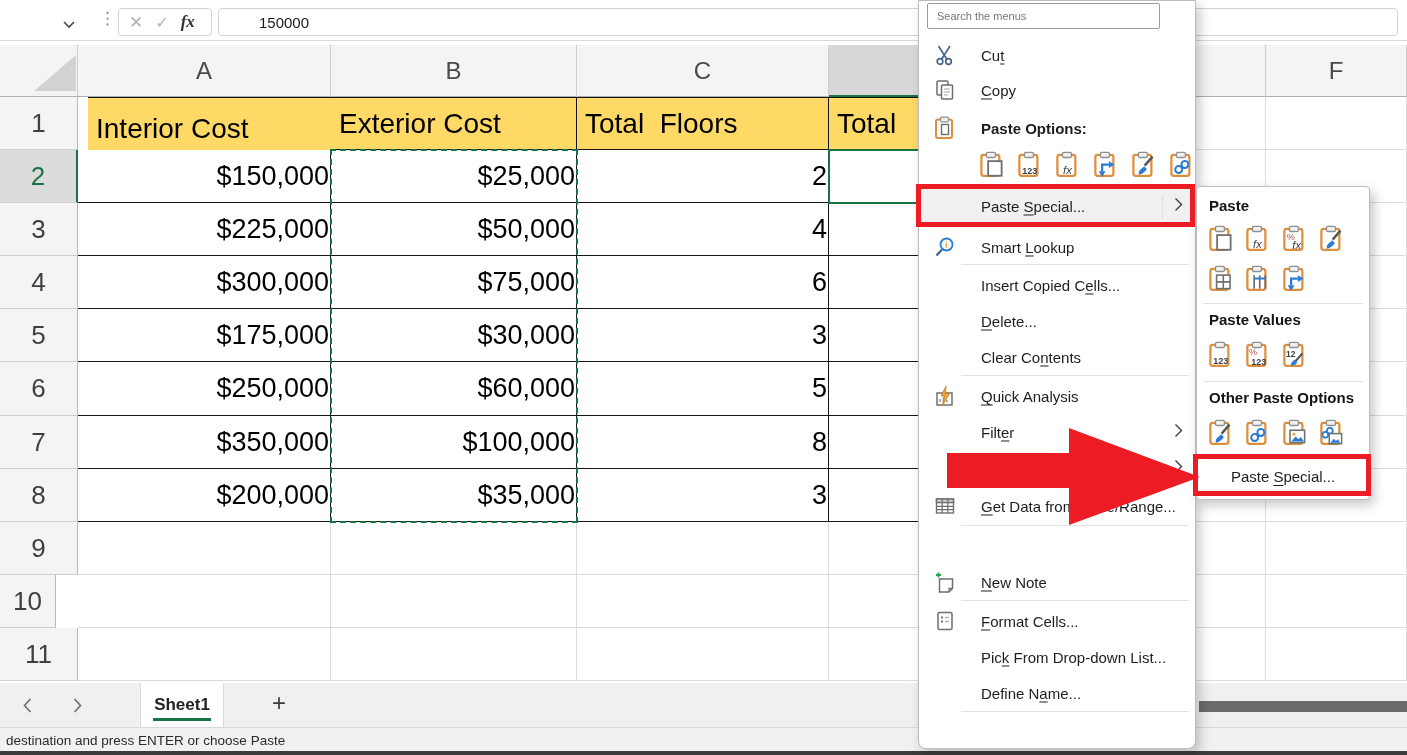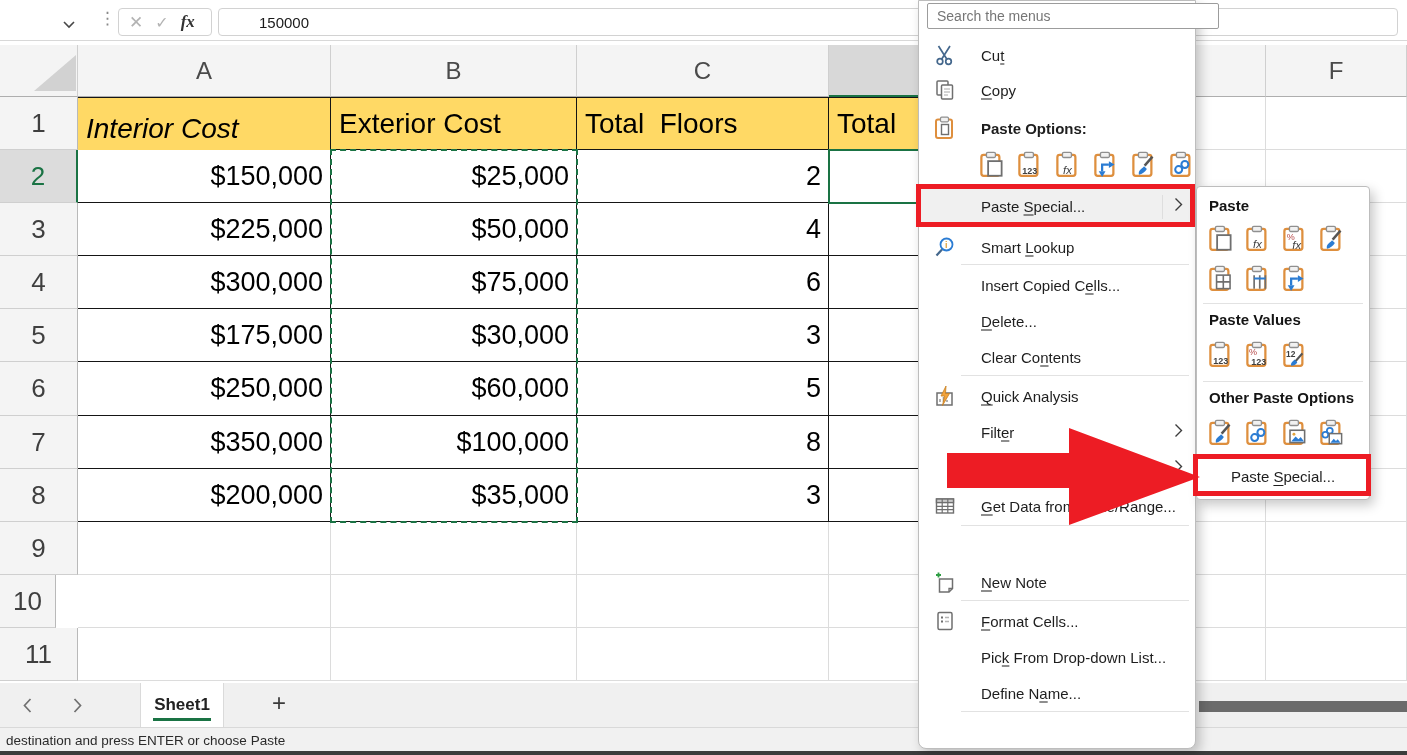--- a/index.html
+++ b/index.html
@@ -14,42 +14,42 @@
   .colhdr{background:#f4f4f4;border-right:1px solid #cfcfcf;border-bottom:1px solid #aeaeae;
           color:#4a4a4a;font-size:24px;display:flex;align-items:center;justify-content:center;}
   .colhdr.sel{background:#d8d8d8;border-bottom:2px solid #1a7344;}
   .rowhdr{background:#f4f4f4;border-right:1px solid #b9b9b9;border-bottom:1px solid #cfcfcf;
           color:#3f3f3f;font-size:26px;display:flex;align-items:center;justify-content:center;}
   .rowhdr.sel{background:#dcdcdc;color:#1a7344;border-right:2px solid #1a7344;}
   .cell{background:#fff;border-right:1px solid #dcdcdc;border-bottom:1px solid #dcdcdc;
         font-size:27px;color:#000;display:flex;align-items:center;white-space:pre;overflow:hidden;}
   .cell.tbl{border-right:1px solid #151515;border-bottom:1px solid #151515;}
   .cell.ylw{background:#FFD965;font-size:28px;padding-left:8px;border-top:1px solid #151515;}
-  .cell.num{justify-content:flex-end;padding-right:7px;}
+  .cell.num{justify-content:flex-end;padding-right:1px;}
   
   .menu{background:#fff;border:1px solid #bdbdbd;box-shadow:4px 5px 12px rgba(0,0,0,.22);}
   .mi{position:absolute;left:1px;width:275px;height:36px;font-size:15px;color:#1e1e1e;}
   .mi .txt{position:absolute;left:61px;top:50%;transform:translateY(-50%);white-space:nowrap;}
   .mi .ic{position:absolute;left:13px;top:6px;width:24px;height:24px;}
   .mi.bold .txt{font-weight:bold;}
   .mi.hl{background:#f0f0f0;}
   .sep{position:absolute;left:42px;width:228px;height:1px;background:#e2e2e2;}
   .chev{position:absolute;right:12px;top:50%;transform:translateY(-50%);}
   .vdiv{position:absolute;right:32px;top:6px;width:1px;height:24px;background:#dedede;}
   u{text-underline-offset:3px;text-decoration-thickness:1px;}
   .opticon{position:absolute;top:4px;width:27px;height:27px;cursor:pointer;}
   .subhdr{position:absolute;left:12px;font-size:15px;font-weight:bold;color:#141414;white-space:nowrap;}
   .subsep{position:absolute;left:6px;width:160px;height:1px;background:#e2e2e2;}
   .smfooter{position:absolute;left:1px;width:170px;height:38px;display:flex;align-items:center;
             justify-content:center;font-size:15px;color:#1e1e1e;}
   
   .redbox{border:5px solid #ED1C24;background:transparent;}
   
-  #menu-search{position:absolute;left:8px;top:2px;width:292px;height:26px;border:1px solid #9c9c9c;
-               border-radius:2px;font-size:14px;color:#3c3c3c;padding:0 0 0 9px;outline:none;
+  #menu-search{position:absolute;left:8px;top:2px;width:233px;height:26px;border:1px solid #9c9c9c;
+               border-radius:2px;font-size:11px;color:#3c3c3c;padding:0 0 0 9px;outline:none;
                font-family:"Liberation Sans",sans-serif;box-sizing:border-box;}
   #menu-search::placeholder{color:#767676;}
   .tabnav{display:flex;align-items:center;justify-content:center;}
 </style>
 </head>
 <body>
 
 <div id="canvas">
 
   <div class="abs" style="left:0;top:0;width:1407px;height:40px;background:#fff;">
@@ -82,21 +82,21 @@
       <div class="abs rowhdr sel" style="left:0;top:150px;width:78px;height:53px;">2</div>
       <div class="abs rowhdr" style="left:0;top:203px;width:78px;height:53px;">3</div>
       <div class="abs rowhdr" style="left:0;top:256px;width:78px;height:53px;">4</div>
       <div class="abs rowhdr" style="left:0;top:309px;width:78px;height:53px;">5</div>
       <div class="abs rowhdr" style="left:0;top:362px;width:78px;height:54px;">6</div>
       <div class="abs rowhdr" style="left:0;top:416px;width:78px;height:53px;">7</div>
       <div class="abs rowhdr" style="left:0;top:469px;width:78px;height:53px;">8</div>
       <div class="abs rowhdr" style="left:0;top:522px;width:78px;height:53px;">9</div>
       <div class="abs rowhdr" style="left:0;top:575px;width:56px;height:53px;">10</div>
       <div class="abs rowhdr" style="left:0;top:628px;width:78px;height:53px;">11</div>
-      <div class="abs cell tbl ylw" style="left:78px;top:97px;width:253px;height:64px;font-style:italic;">Interior Cost</div>
+      <div class="abs cell tbl ylw" style="left:88px;top:97px;width:253px;height:64px;">Interior Cost</div>
       <div class="abs cell tbl ylw" style="left:331px;top:97px;width:246px;height:53px;">Exterior Cost</div>
       <div class="abs cell tbl ylw" style="left:577px;top:97px;width:252px;height:53px;">Total  Floors</div>
       <div class="abs cell tbl ylw" style="left:829px;top:97px;width:251px;height:53px;">Total</div>
       <div class="abs cell" style="left:1080px;top:97px;width:186px;height:53px;"></div>
       <div class="abs cell" style="left:1266px;top:97px;width:141px;height:53px;"></div>
       <div class="abs cell tbl num" style="left:78px;top:150px;width:253px;height:53px;">$150,000</div>
       <div class="abs cell tbl num" style="left:331px;top:150px;width:246px;height:53px;">$25,000</div>
       <div class="abs cell tbl num" style="left:577px;top:150px;width:252px;height:53px;">2</div>
       <div class="abs cell tbl" style="left:829px;top:150px;width:251px;height:53px;"></div>
       <div class="abs cell" style="left:1080px;top:150px;width:186px;height:53px;"></div>

